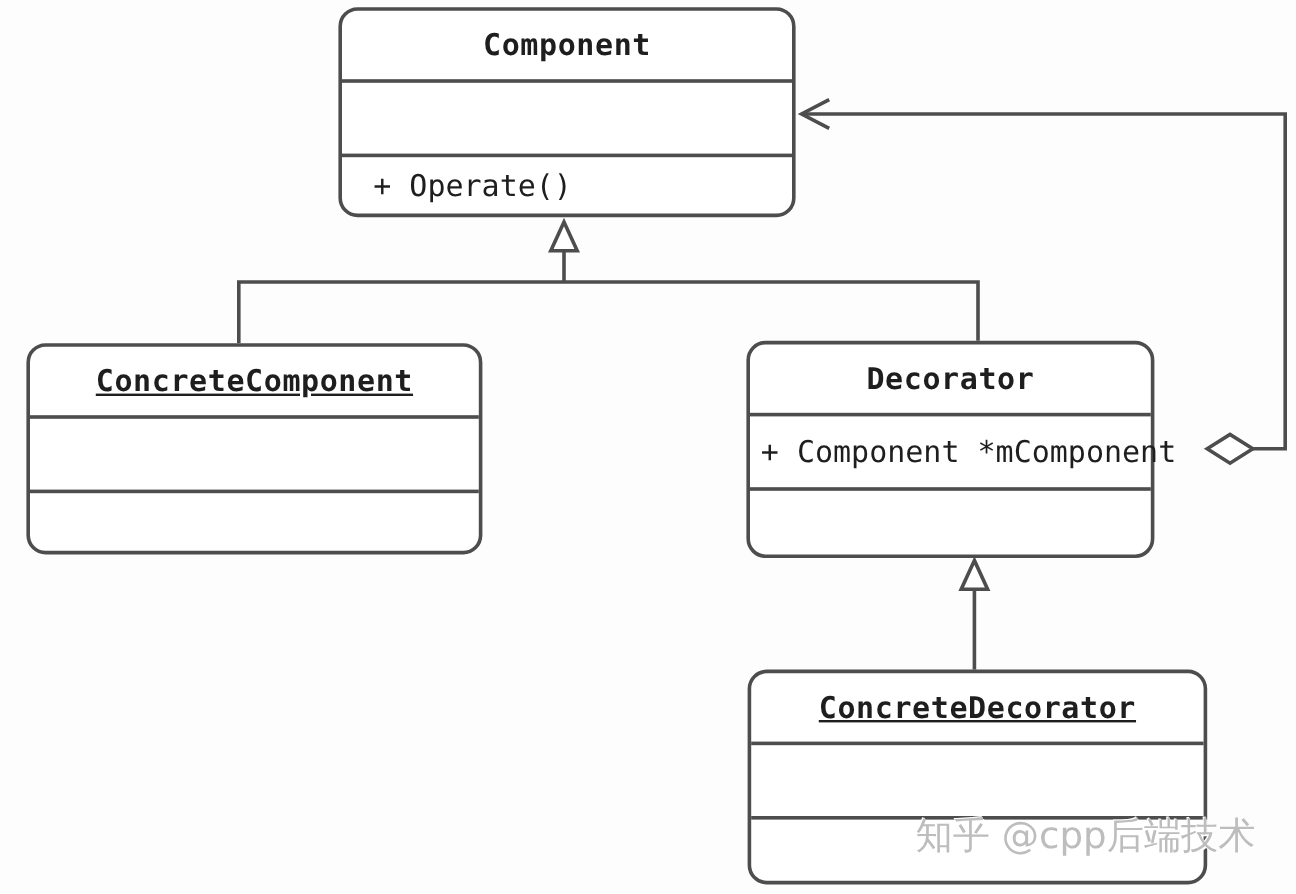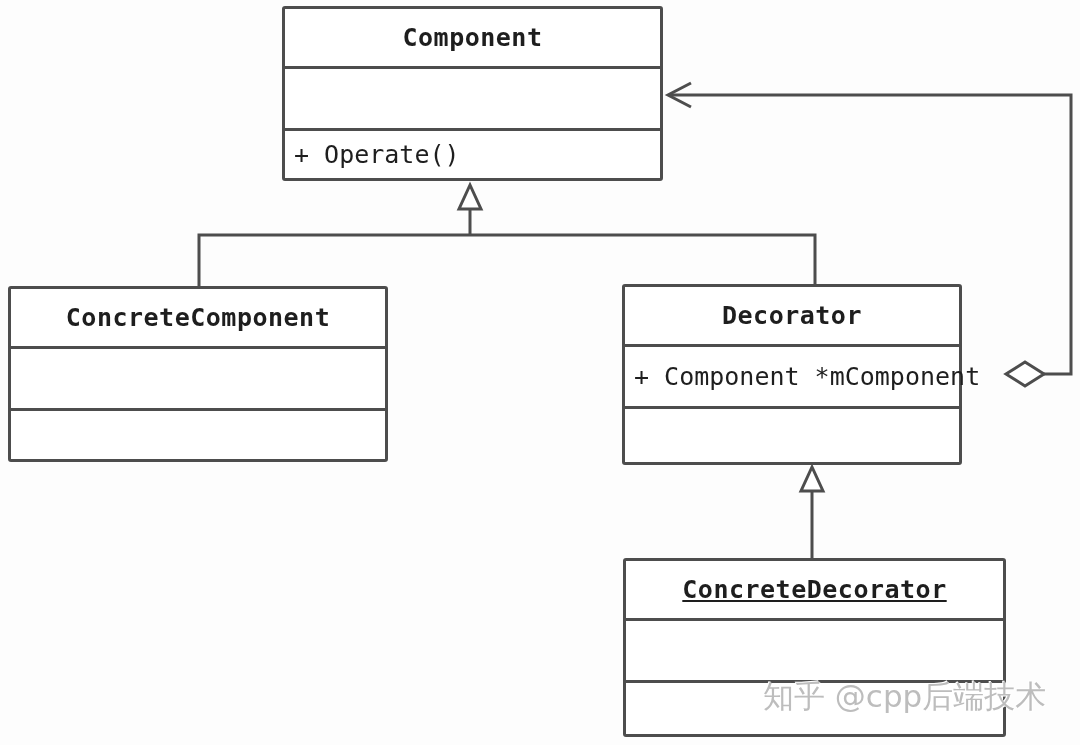--- a/index.html
+++ b/index.html
@@ -25,21 +25,21 @@
     left: 0; top: 0;
     width: 1080px;
     height: 745px;
     z-index: 1;
   }
   .uml-class {
     position: absolute;
     z-index: 2;
     background: #ffffff;
     border: 3px solid var(--line);
-    border-radius: 3px;
+    border-radius: 16px;
     display: flex;
     flex-direction: column;
     color: var(--text);
   }
   .uml-title {
     height: 57px;
     flex: 0 0 57px;
     display: flex;
     align-items: center;
     justify-content: center;
@@ -55,26 +55,26 @@
     align-items: center;
     padding-left: 9px;
     font-size: 25px;
     white-space: pre;
   }
   .uml-methods {
     flex: 1 1 auto;
     border-top: 3px solid var(--line);
     display: flex;
     align-items: center;
-    padding-left: 9px;
+    padding-left: 26px;
     font-size: 25px;
     white-space: pre;
   }
   #class-component        { left: 282px; top: 6px;   width: 381px; height: 175px; }
-  #class-concrete-component { left: 8px; top: 286px; width: 380px; height: 176px; }
+  #class-concrete-component { left: 22px; top: 286px; width: 380px; height: 176px; text-decoration: underline; }
   #class-decorator        { left: 622px; top: 284px; width: 340px; height: 181px; }
   #class-concrete-decorator { left: 623px; top: 558px; width: 383px; height: 179px; text-decoration: underline; }
 
   .watermark {
     position: absolute;
     left: 763px;
     top: 676px;
     z-index: 3;
     font-family: "DejaVu Sans", "Liberation Sans", sans-serif;
     font-size: 31px;

